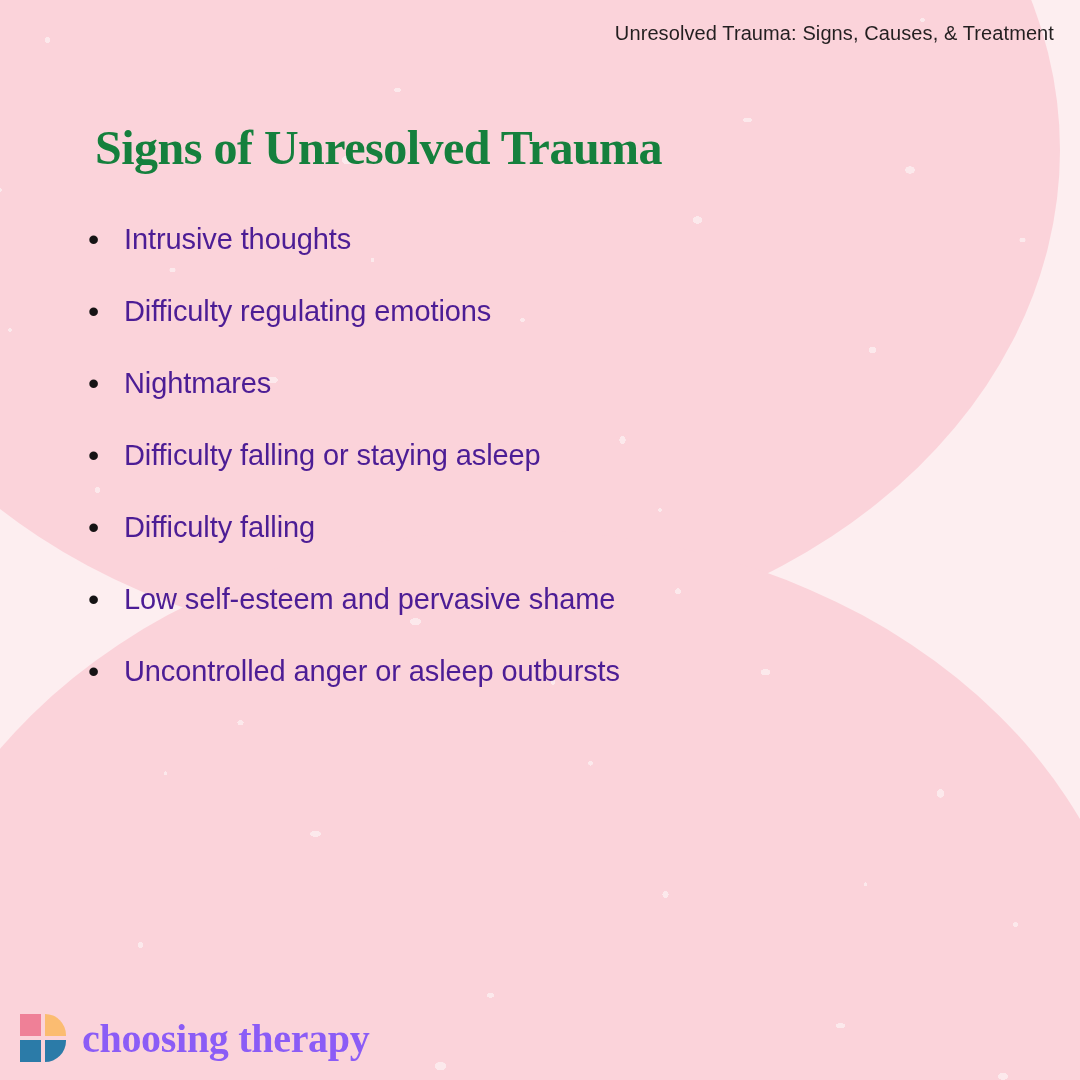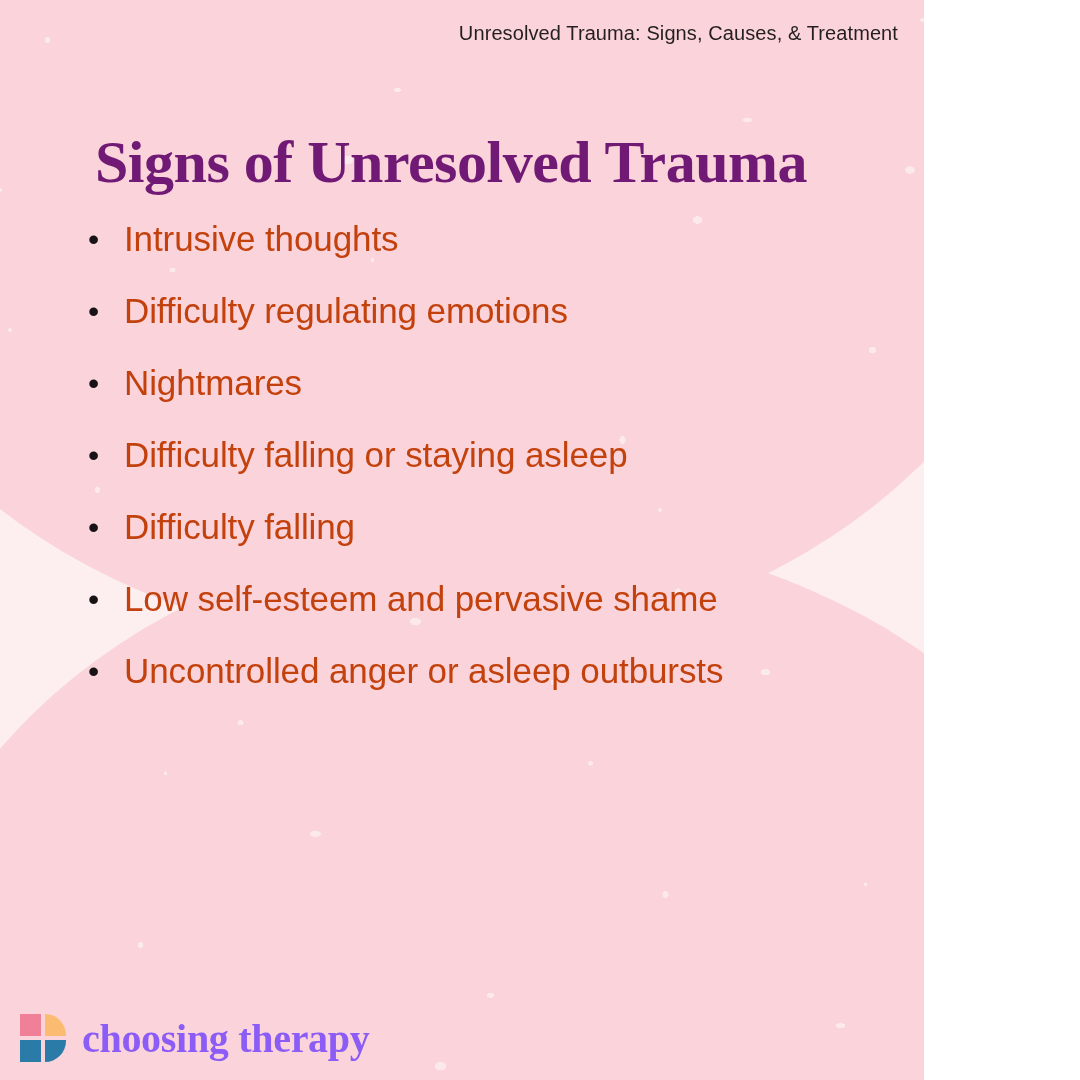--- a/index.html
+++ b/index.html
@@ -3,21 +3,21 @@
 <meta charset="utf-8">
 <title>Signs of Unresolved Trauma</title>
 <style>
   html, body {
     margin: 0;
     padding: 0;
     background: #ffffff;
   }
   #canvas {
     position: relative;
-    width: 924px;
+    width: 1080px;
     height: 1080px;
     overflow: hidden;
     background: #fdeef0;
     font-family: "Liberation Sans", sans-serif;
   }
 
   
   .bg-layer {
     position: absolute;
     inset: 0;
@@ -105,44 +105,44 @@
     white-space: nowrap;
   }
 
   
   .title {
     position: absolute;
     left: 95px;
     top: 92px;
     font-family: "Liberation Serif", "DejaVu Serif", serif;
     font-weight: bold;
-    font-size: 60px;
+    font-size: 48px;
     line-height: 1.0;
-    color: #701a75;
+    color: #15803d;
     letter-spacing: -0.5px;
     white-space: nowrap;
   }
 
   
   .list {
     position: absolute;
     left: 82px;
     top: 206px;
     width: 930px;
     margin: 0;
     padding: 0;
     list-style: none;
   }
   .list-item {
     position: relative;
     padding-left: 42px;
     margin-bottom: 6px;
-    font-size: 35px;
+    font-size: 29px;
     line-height: 66px;
-    color: #c2410c;
+    color: #4c1d95;
     letter-spacing: -0.1px;
   }
   .list-item::before {
     content: "\2022";
     position: absolute;
     left: 6px;
     top: 0;
     font-size: 32px;
     line-height: 66px;
     color: #151314;

